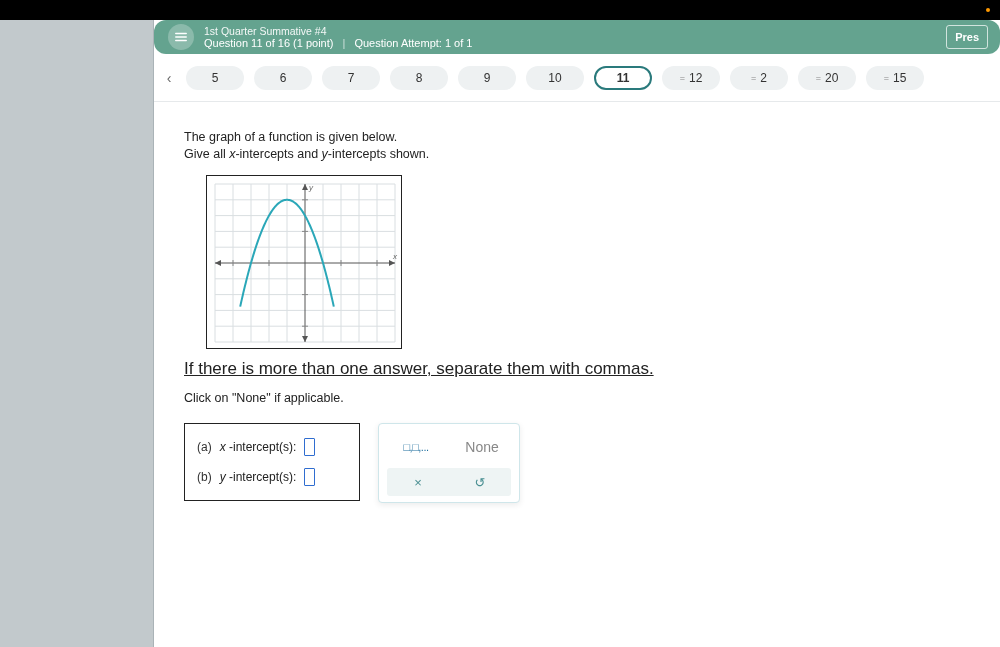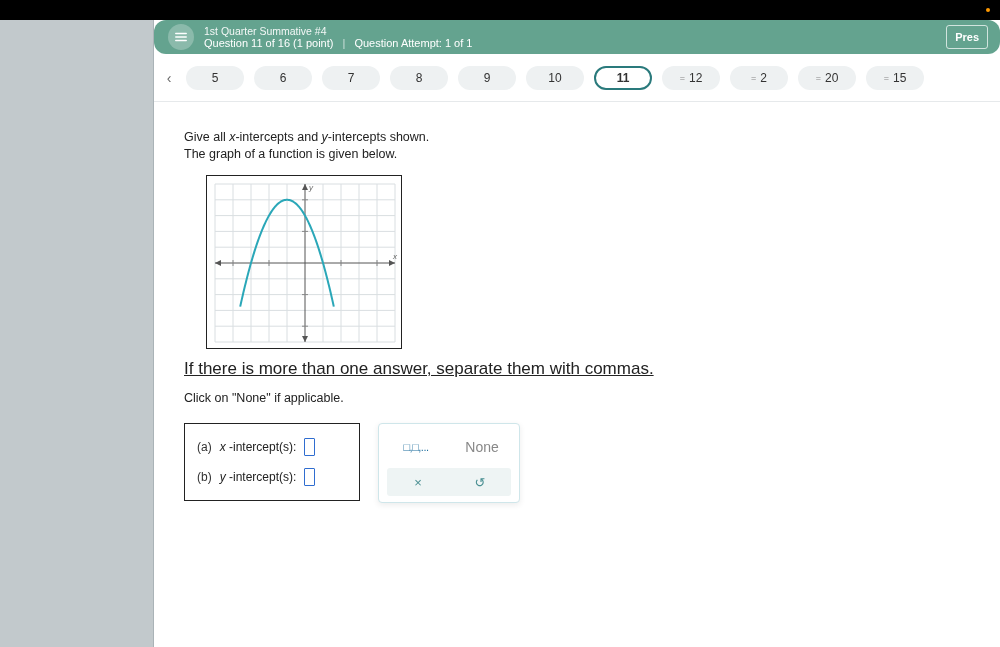--- a/index.html
+++ b/index.html
@@ -258,24 +258,24 @@
           <span class="eq">=</span>
           <span>20</span>
         </div>
         <div class="qpill">
           <span class="eq">=</span>
           <span>15</span>
         </div>
       </div>
 
     <div class="qbody">
+      <div class="prompt-line">The graph of a function is given below.</div>
       <div class="prompt-line">
         <span>Give all </span><span class="ital">x</span><span>-intercepts and </span><span class="ital">y</span><span>-intercepts shown.</span>
       </div>
-      <div class="prompt-line">The graph of a function is given below.</div>
 
       <div class="graph-wrap">
         <div class="graph-box">
           <svg id="graph-svg" width="196" height="174" viewBox="0 0 196 174">
               <line x1="8" y1="8" x2="8" y2="166" stroke="#d9dee1" stroke-width="1"></line>
               <line x1="26" y1="8" x2="26" y2="166" stroke="#d9dee1" stroke-width="1"></line>
               <line x1="44" y1="8" x2="44" y2="166" stroke="#d9dee1" stroke-width="1"></line>
               <line x1="62" y1="8" x2="62" y2="166" stroke="#d9dee1" stroke-width="1"></line>
               <line x1="80" y1="8" x2="80" y2="166" stroke="#d9dee1" stroke-width="1"></line>
               <line x1="98" y1="8" x2="98" y2="166" stroke="#d9dee1" stroke-width="0"></line>

